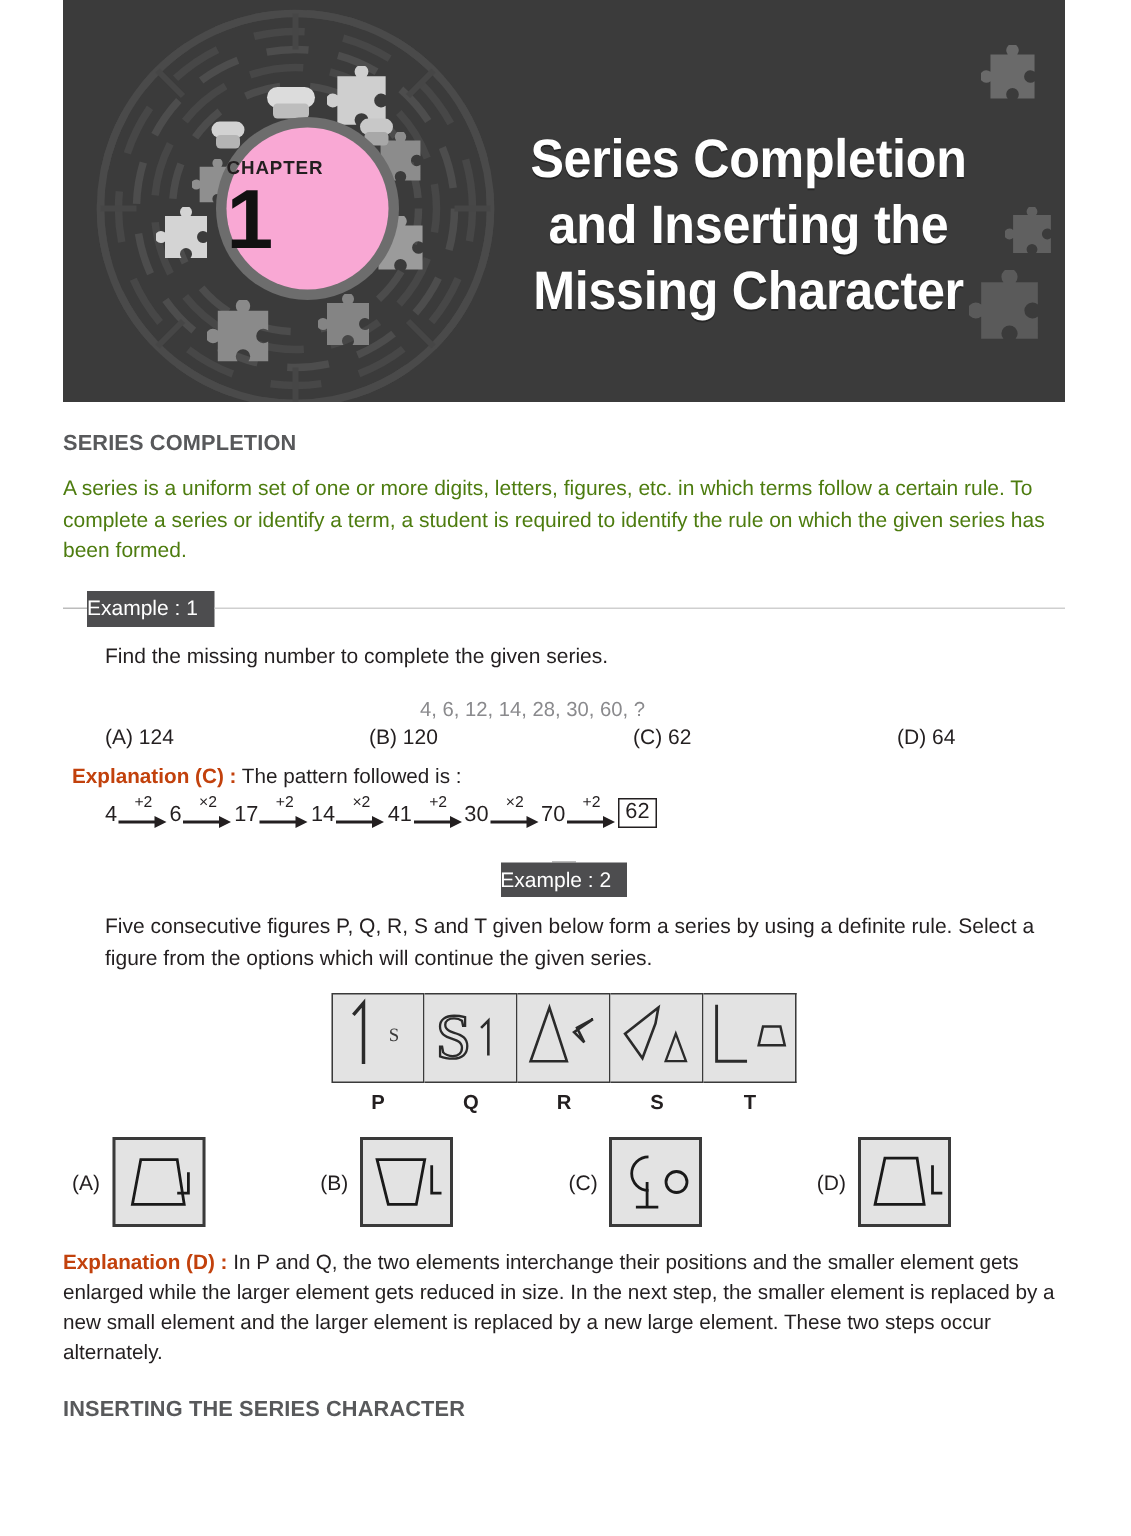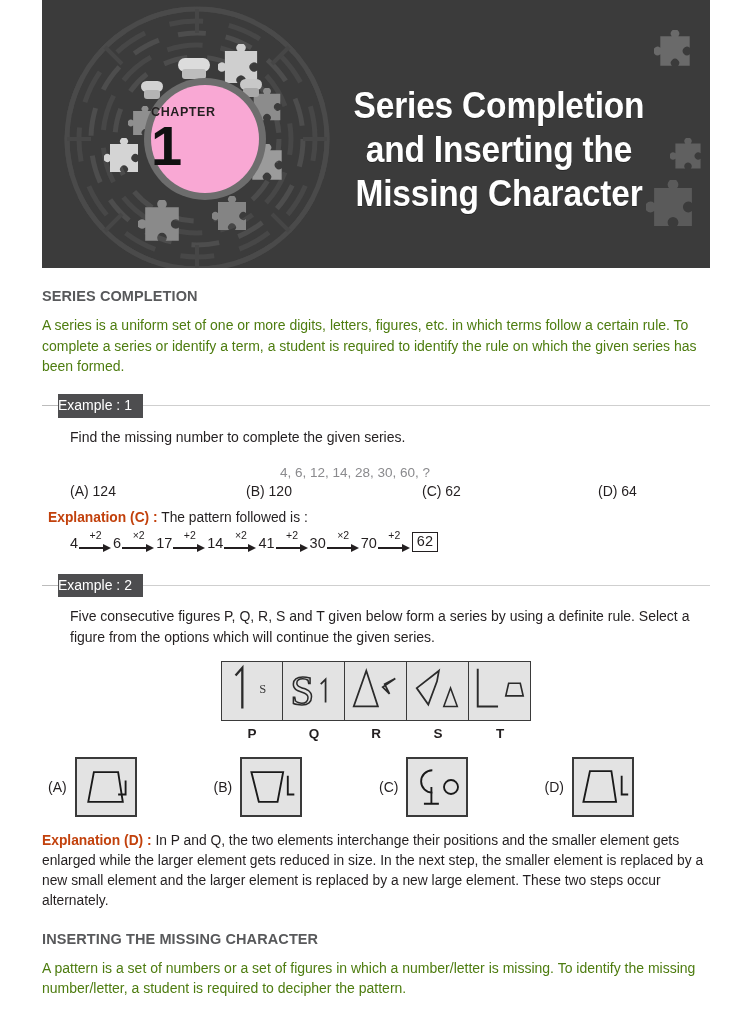--- a/index.html
+++ b/index.html
@@ -358,21 +358,21 @@
       </span>
       <span class="term">70</span>
       <span class="arrow">
         <span class="lbl">+2</span>
         <span class="shaft"></span>
         <span class="head"></span>
       </span>
       <span class="boxed">62</span>
     </div>
 
-    <div class="example-bar" style="margin-top:22px;">
+    <div class="example-bar" style="margin-top:22px;flex-direction:column;">
       <div class="ex-lead"></div>
       <div class="ex-badge">Example : 2</div>
       <div class="ex-rule"></div>
     </div>
 
     <div class="ex-body">
       <p class="ex-q">Five consecutive figures P, Q, R, S and T given below form a series by using a definite rule. Select a figure from the options which will continue the given series.</p>
     </div>
 
     <div id="series-figs">
@@ -471,17 +471,16 @@
         </div>
       </div>
     </div>
 
     <p class="expl" style="margin-top:14px;">
       <b>Explanation</b>
       <b>(D) :</b>
       <span>In P and Q, the two elements interchange their positions and the smaller element gets enlarged while the larger element gets reduced in size. In the next step, the smaller element is replaced by a new small element and the larger element is replaced by a new large element. These two steps occur alternately.</span>
     </p>
 
-    <h2 class="section-head" style="margin-top:19px;">INSERTING THE MISSING CHARACTER</h2>
-    <p class="body-text">A pattern is a set of numbers or a set of figures in which a number/letter is missing. To identify the missing number/letter, a student is required to decipher the pattern.</p>
+    <h2 class="section-head" style="margin-top:19px;">INSERTING THE SERIES CHARACTER</h2>
 
   </div>
 </div>
 
 </body></html>

